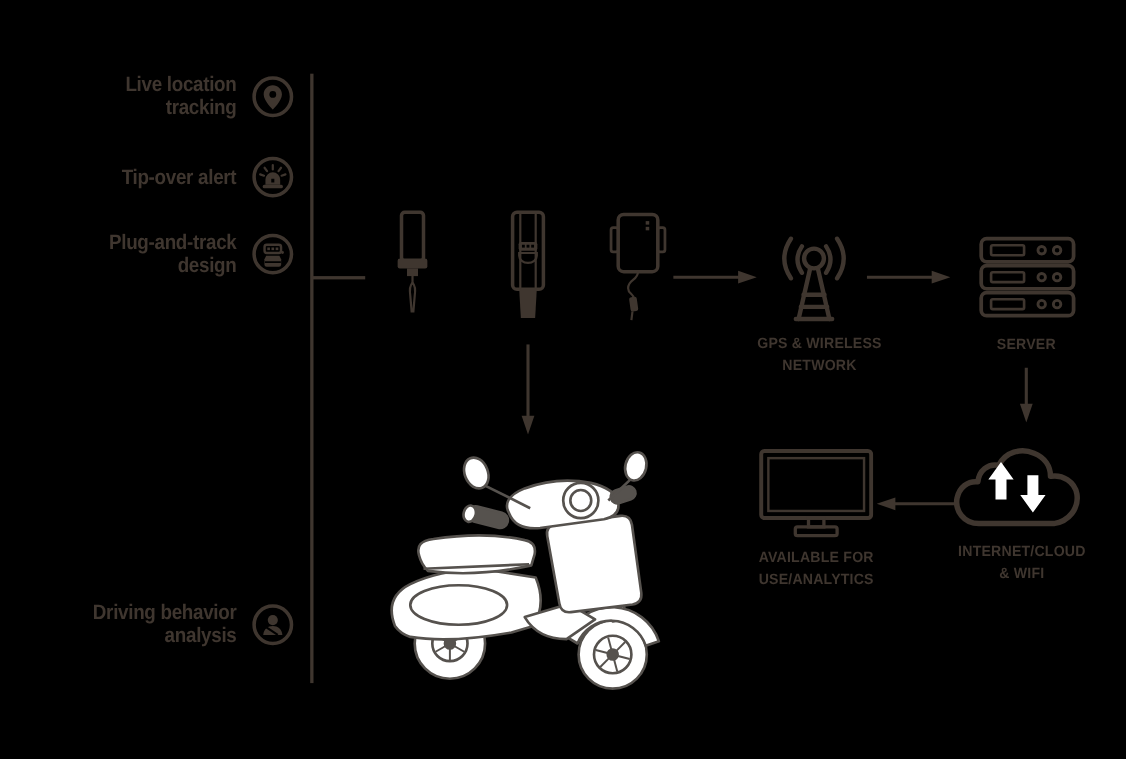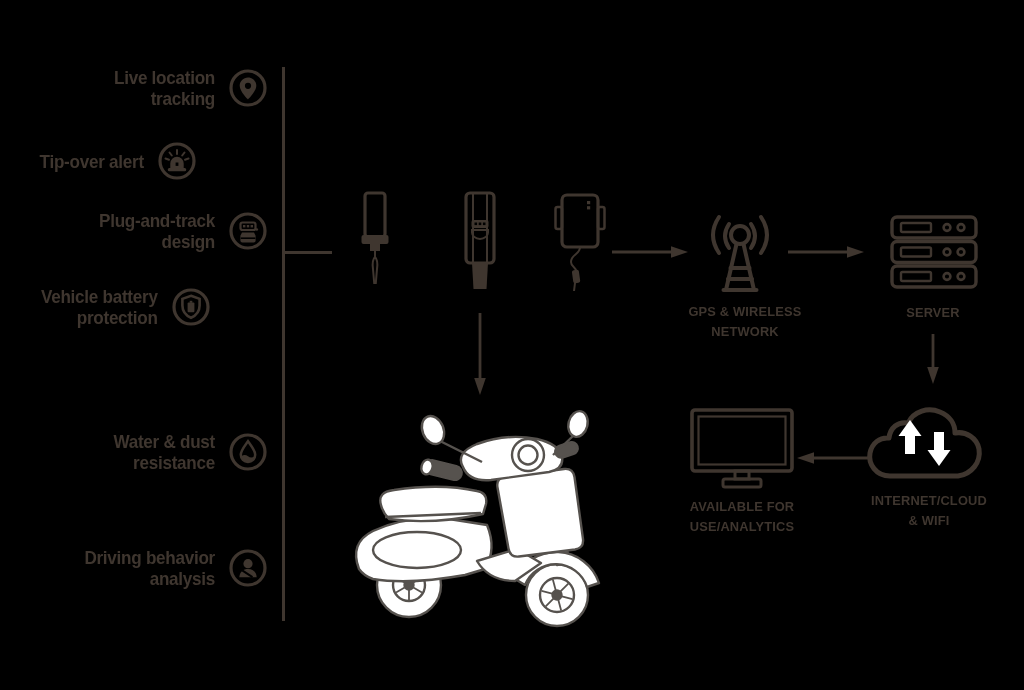--- a/index.html
+++ b/index.html
@@ -3,21 +3,21 @@
 <meta charset="utf-8">
 <style>
   html,body { margin:0; padding:0; background:#000; }
   .canvas {
     position:relative; width:1024px; height:690px; background:#000000;
     overflow:hidden; font-family:"Liberation Sans", sans-serif;
   }
   
   .feature-row {
     position:absolute; left:28px; width:240px; height:64px;
-    display:flex; align-items:center; justify-content:flex-start; gap:13px;text-decoration:underline;
+    display:flex; align-items:center; justify-content:flex-end; gap:13px;text-decoration:underline;
   }
   .feature-label {
     color:#3f362f; font-size:19px; font-weight:bold; text-align:right;
     line-height:21px; white-space:pre-line; letter-spacing:-0.3px;
     transform:scaleX(0.9); transform-origin:100% 50%;
   }
   .feature-icon { width:40px; height:40px; flex:0 0 40px; }
   
   .vline { position:absolute; left:282px; top:67px; width:3px; height:554px; background:#3f362f; }
   .hline { position:absolute; left:284px; top:251px; width:48px; height:3px; background:#3f362f; }
@@ -68,40 +68,22 @@
         <line x1="27.5" y1="11.5" x2="25.2" y2="14.5"></line>
         <line x1="8.5" y1="17.5" x2="12" y2="18.7"></line>
         <line x1="31.5" y1="17.5" x2="28" y2="18.7"></line>
       </g>
       <path d="M13.3 27v-4.6a6.7 6.7 0 0 1 13.4 0V27z" fill="#3f362f"></path>
       <rect x="18.6" y="21.5" width="2.8" height="3.4" fill="#000"></rect>
       <rect x="10.8" y="27" width="18.4" height="3.2" rx="1.5" fill="#3f362f"></rect>
     </svg>
   </div>
 
-  <div class="feature-row" style="top:275px">
-    <div class="feature-label">Vehicle battery
-protection</div>
-    <svg class="feature-icon" viewBox="0 0 40 40">
-      <circle cx="20" cy="20" r="17" fill="none" stroke="#3f362f" stroke-width="3.2"></circle>
-      <path d="M20 8.8l8.6 3.1v6.6c0 6-4 10.2-8.6 12.3-4.6-2.1-8.6-6.3-8.6-12.3v-6.6z" fill="none" stroke="#3f362f" stroke-width="2.6"></path>
-      <rect x="18.7" y="13.8" width="2.6" height="2" fill="#3f362f"></rect>
-      <rect x="16.6" y="15.6" width="6.8" height="9.6" rx="1" fill="#3f362f"></rect>
-    </svg>
-  </div>
-
-
-  <div class="feature-row" style="top:420px">
-    <div class="feature-label">Water &amp; dust resistance</div>
-    <svg class="feature-icon" viewBox="0 0 40 40">
-      <circle cx="20" cy="20" r="17" fill="none" stroke="#3f362f" stroke-width="3.2"></circle>
-      <path d="M20 9.2c3.5 5 7.2 9.2 7.2 13.6a7.2 7.2 0 0 1-14.4 0c0-4.4 3.7-8.6 7.2-13.6z" fill="none" stroke="#3f362f" stroke-width="2.5"></path>
-      <path d="M13.5 24.2q3.2-2.6 6.5 0t6.5 0l.2.8a6.9 6.9 0 0 1-13.4 0z" fill="#3f362f"></path>
-    </svg>
-  </div>
+
+
 
 
   <div class="feature-row" style="top:536px">
     <div class="feature-label">Driving behavior analysis</div>
     <svg class="feature-icon" viewBox="0 0 40 40">
       <circle cx="20" cy="20" r="17" fill="none" stroke="#3f362f" stroke-width="3.2"></circle>
       <circle cx="20" cy="15.7" r="4.6" fill="#3f362f"></circle>
       <path d="M11.3 29.2c.5-5.6 4.1-8.2 8.7-8.2s8.2 2.6 8.7 8.2z" fill="#3f362f"></path>
       <line x1="14.2" y1="22.4" x2="24.5" y2="29.2" stroke="#000" stroke-width="2"></line>
     </svg>

